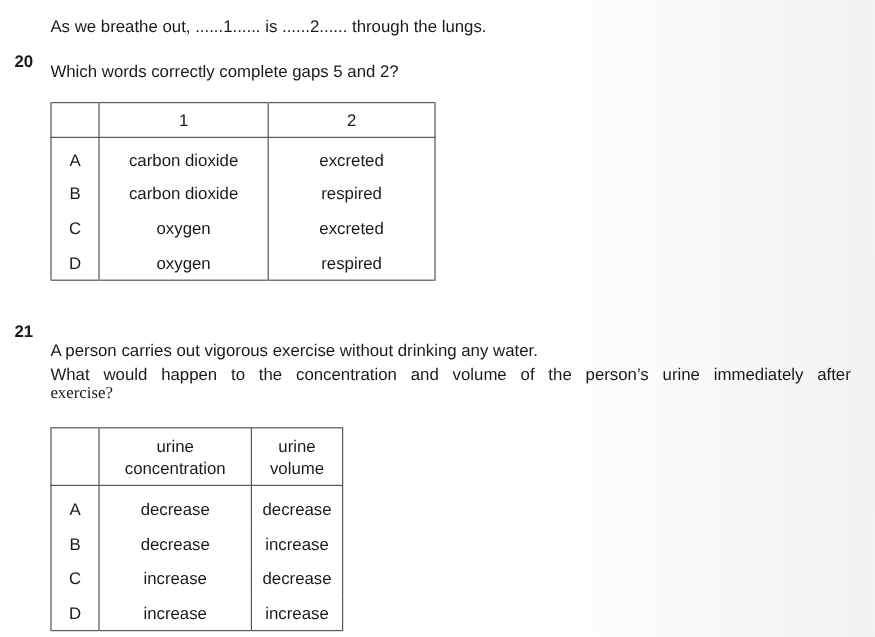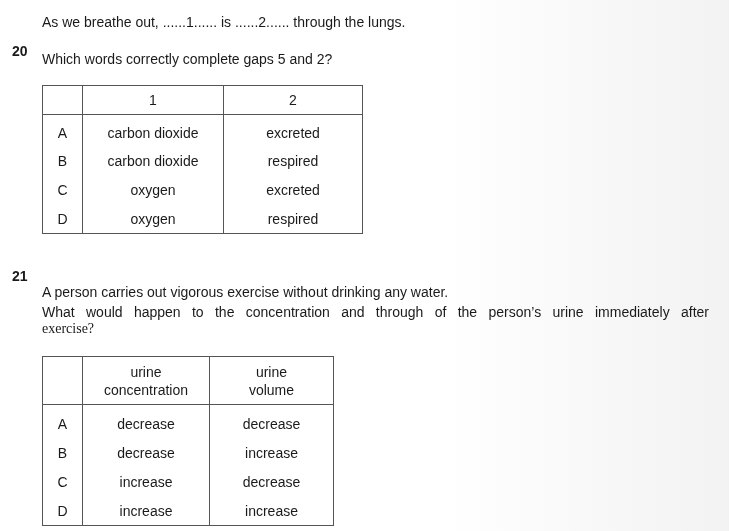--- a/index.html
+++ b/index.html
@@ -58,24 +58,24 @@
     <tr style="height:29px;">
       <td class="letter">D</td>
       <td>oxygen</td>
       <td>respired</td>
     </tr>
   </tbody>
 </table>
 
 <div class="q-num" style="top:268px;">21</div>
 <div class="q-text" style="top:268px;margin-top:16px;">A person carries out vigorous exercise without drinking any water.</div>
-<div class="q-text justify" style="top:304px; width:667px;">What would happen to the concentration and through of the person’s urine immediately after</div>
+<div class="q-text justify" style="top:304px; width:667px;">What would happen to the concentration and volume of the person’s urine immediately after</div>
 <div class="q-text" style="top:321px;font-family:Liberation Serif, serif;">exercise?</div>
 
-<table class="opt" style="left:42px; top:356px; width:292px;border-radius:14px;">
+<table class="opt" style="left:42px; top:356px; width:244px;border-radius:14px;">
   <thead>
     <tr style="height:48px;">
       <th style="width:39px;"></th>
       <th style="width:126px; line-height:18px;">
         <div>urine</div>
         <div>concentration</div>
       </th>
       <th style="line-height:18px;">
         <div>urine</div>
         <div>volume</div>

